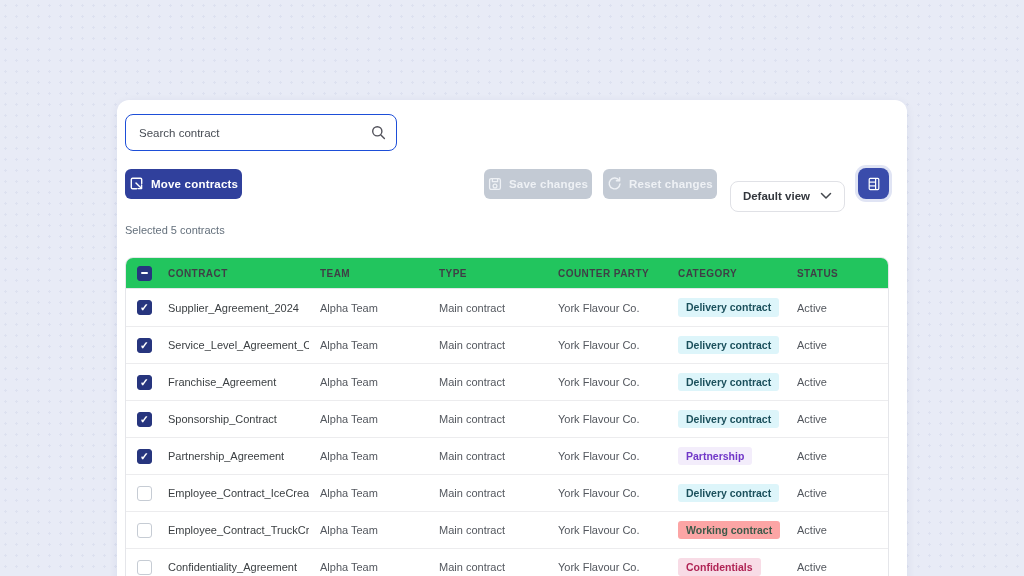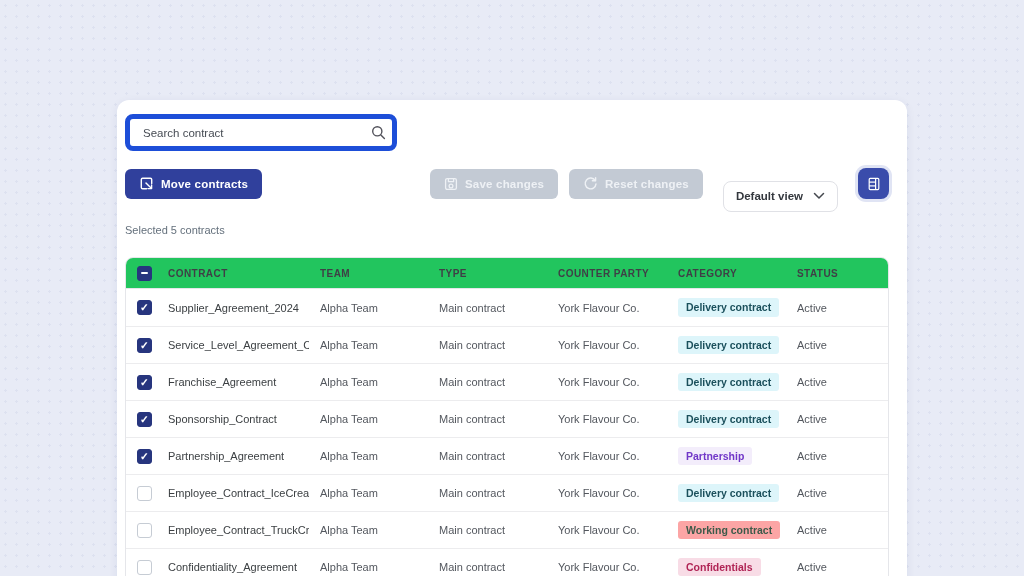--- a/index.html
+++ b/index.html
@@ -13,36 +13,36 @@
   }
   .card {
     position:absolute; left:117px; top:100px; width:790px; height:640px;
     background:#ffffff; border-radius:12px;
     box-shadow:0 2px 10px rgba(35,48,100,0.07);
     padding:14px 18px 0 8px;
   }
   
   .search-wrap { position:relative; width:272px; height:37px; }
   .search-wrap input {
-    width:100%; height:100%; border:5px solid #1d4ed8; border-radius:8px;
+    width:100%; height:100%; border:1px solid #1d4ed8; border-radius:8px;
     padding:0 36px 0 13px; font-family:"Liberation Sans", sans-serif;
     font-size:11.5px; color:#3f4348; outline:none; background:#fff;
   }
   .search-wrap input::placeholder { color:#474c54; opacity:1; }
   .search-icon { position:absolute; right:11px; top:11px; width:15px; height:15px; }
   
   .toolbar { display:flex; align-items:center; margin-top:17px; height:31px; }
   .btn {
     display:inline-flex; align-items:center; gap:7px; border:none; cursor:pointer;
     font-family:"Liberation Sans", sans-serif; font-weight:700; font-size:11.5px;
-    border-radius:6px; height:30px; padding:0 14px; letter-spacing:0.2px;
+    border-radius:6px; height:30px; padding:0 4px; letter-spacing:0.2px;
   }
   .btn-primary { background:#30409c; color:#ffffff; }
   .btn-disabled { background:#c3cad4; color:#eef1f5; cursor:default; }
-  .right-group { margin-left:auto; display:flex; align-items:center; gap:20px; }
+  .right-group { margin-left:auto; display:flex; align-items:center; gap:13px; }
   .right-group .pair { display:flex; align-items:center; gap:11px; }
   .select-btn {
     display:inline-flex; align-items:center; gap:10px; height:31px; padding:0 12px;
     background:#fff; border:1px solid #e0e1e6; border-radius:8px;
     font-size:11.5px; font-weight:700; color:#33373d; cursor:pointer;
     font-family:"Liberation Sans", sans-serif;
     margin-top:25px;
   }
   .icon-btn {
     width:31px; height:31px; border-radius:8px; background:#3a4cab; border:none;

